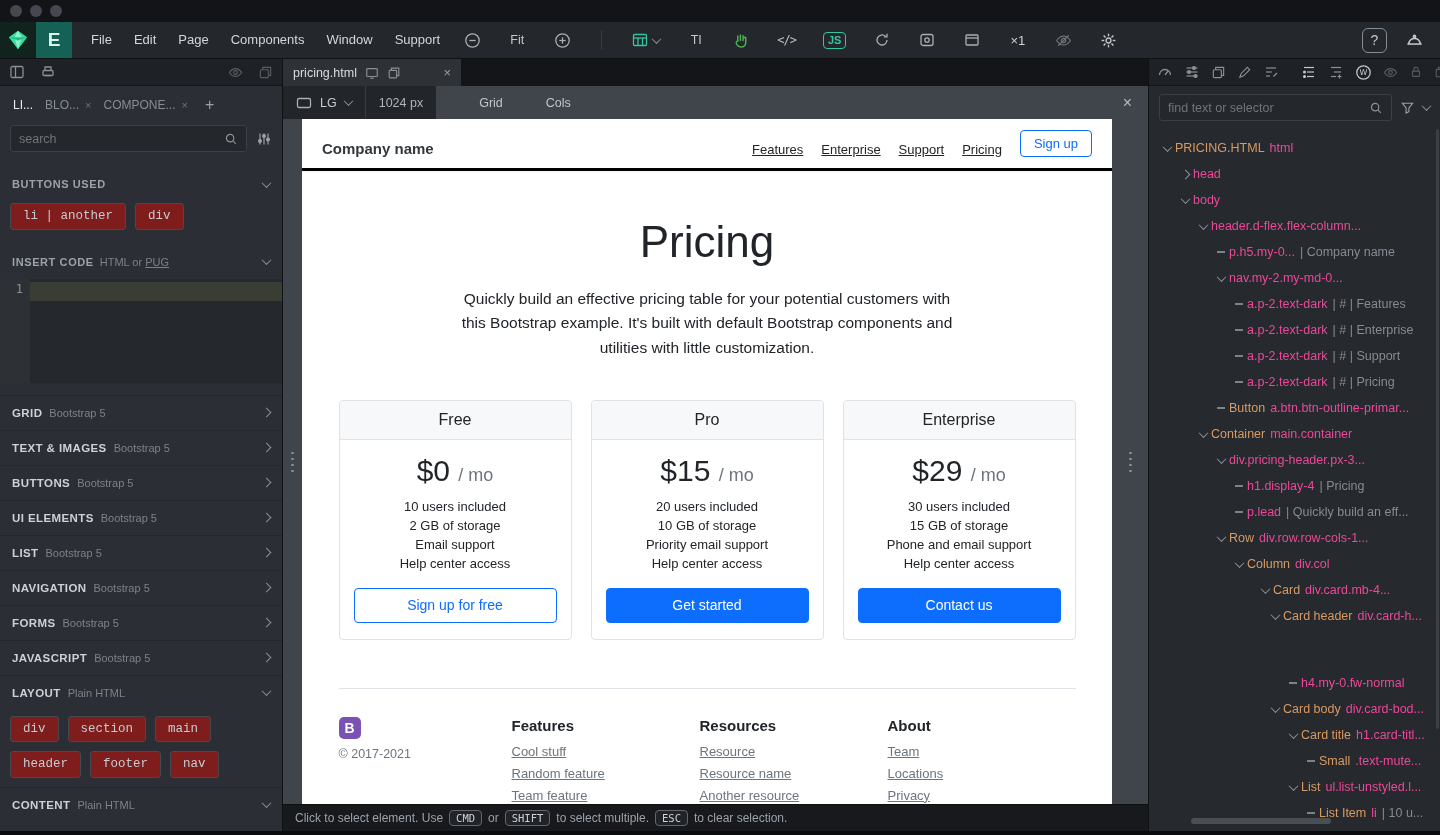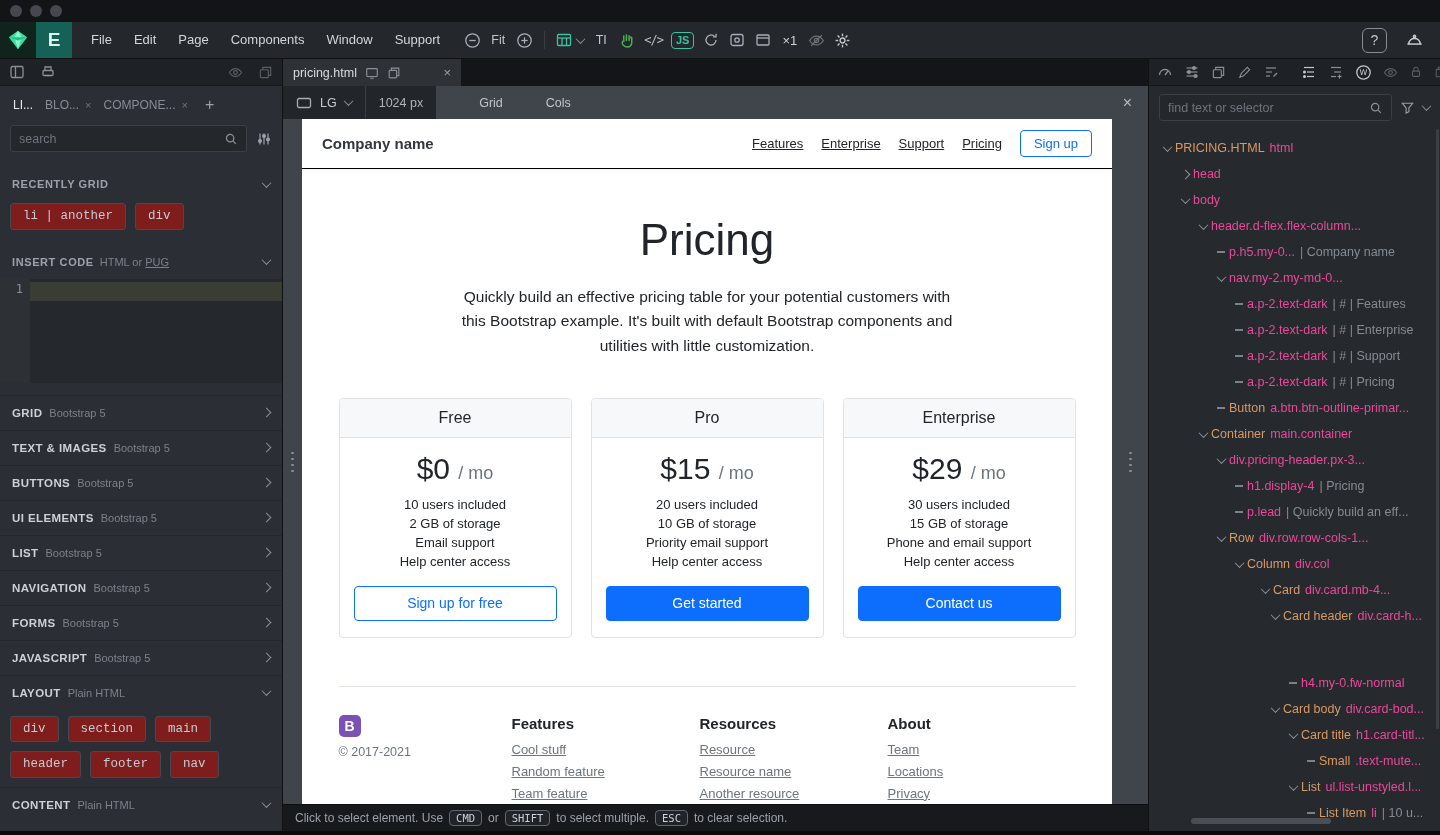--- a/index.html
+++ b/index.html
@@ -13,21 +13,21 @@
   .dot { width:12px; height:12px; border-radius:50%; background:#45494f; display:inline-block; }
   .title-text { position:absolute; left:0; right:0; text-align:center; font-size:12px; color:#84898f; white-space:nowrap; }
 
   
   .menubar { flex:0 0 36px; background:#24272c; display:flex; align-items:center; border-bottom:1px solid #0f1113; }
   .logo { width:36px; height:36px; display:flex; align-items:center; justify-content:center; flex:0 0 36px; }
   .logo-pg { background:#10231c; }
   .logo-e { background:#156156; color:#d9f5ee; font-weight:700; font-size:19px; }
   .menus { display:flex; margin-left:8px; }
   .menu-item { padding:0 11px; font-size:13px; color:#d2d6db; line-height:36px; cursor:default; }
-  .toolbar { display:flex; align-items:center; margin-left:8px; gap:0; }
+  .toolbar { display:flex; align-items:center; margin-left:8px; gap:19px; }
   .tb { min-width:26px; height:26px; display:flex; align-items:center; justify-content:center; color:#a9afb6; font-size:12.5px; border-radius:4px; padding:0 4px; }
   .tb svg { display:block; }
   .tb-sep { width:1px; height:18px; background:#3a3e44; margin:0 7px; }
   .tb-text { color:#c3c8cd; }
   .tb-code { font-family:"DejaVu Sans Mono", monospace; font-size:12px; color:#b9bfc6; letter-spacing:-1px; }
   .js-badge { border:1.5px solid #38c4a0; color:#38c4a0; border-radius:4px; font-size:11px; font-weight:700; padding:2px 4px; line-height:1; }
   .zoom-x { color:#cfd3d8; font-size:13px; padding:0 6px; }
   .dim { opacity:.55; }
   .mb-spacer { flex:1; }
   .help-btn { width:25px; height:25px; border:1.5px solid #878d94; border-radius:6px; color:#c3c8cd; display:flex; align-items:center; justify-content:center; font-size:14px; margin-right:14px; }
@@ -89,21 +89,21 @@
           background-image:radial-gradient(circle, #8a9097 1px, transparent 1.4px); background-size:3px 6px; }
   .grip.left { left:8px; } .grip.right { right:16px; }
 
   
   .statusbar { flex:0 0 27px; background:#17191d; display:flex; align-items:center; padding:0 12px; font-size:12px; color:#9aa1a8; gap:6px; border-top:1px solid #0d0e10; white-space:nowrap; }
   .keycap { border:1px solid #62686f; border-radius:4px; padding:1px 6px; font-family:"DejaVu Sans Mono", monospace; font-size:10.5px; color:#cdd2d7; background:#202328; }
   .bottom-strip { flex:0 0 4px; background:#0a0b0c; }
 
   
   .page { position:absolute; left:19px; top:0; width:810px; height:100%; background:#fff; overflow:hidden; color:#212529; }
-  .pv-header { display:flex; align-items:center; padding:11px 20px; border-bottom:1px solid #000000; box-shadow:0 1px 2px rgba(0,0,0,.05); }
+  .pv-header { display:flex; align-items:flex-end; padding:11px 20px; border-bottom:3px solid #000000; box-shadow:0 1px 2px rgba(0,0,0,.05); }
   .pv-brand { font-size:15px; font-weight:600; color:#33383d; }
   .pv-nav { margin-left:auto; display:flex; align-items:center; gap:18px; }
   .pv-link { font-size:13px; color:#212529; text-decoration:underline; cursor:pointer; }
   .pv-signup { margin-left:18px; border:1px solid #0d6efd; color:#0d6efd; font-size:13px; padding:5px 13px; border-radius:4px; cursor:pointer; }
   .pv-hero { text-align:center; padding-top:46px; }
   .pv-title { font-size:44px; font-weight:300; color:#212529; }
   .pv-lead { width:514px; margin:20px auto 0; font-size:15.5px; line-height:1.58; color:#212529; }
   .pv-cards { display:flex; justify-content:center; gap:19px; margin-top:40px; }
   .pv-card { width:233px; border:1px solid #dfe2e6; border-radius:4px; background:#fff; }
   .pv-card-header { background:#f7f8f9; border-bottom:1px solid #dfe2e6; border-radius:4px 4px 0 0; text-align:center; padding:10px 0; font-size:16px; color:#212529; }
@@ -318,21 +318,21 @@
               <line x1="8" y1="2.5" x2="8" y2="13.5"></line>
               <line x1="12" y1="2.5" x2="12" y2="13.5"></line>
               <circle cx="4" cy="10" r="1.4" fill="#9aa1a8"></circle>
               <circle cx="8" cy="5" r="1.4" fill="#9aa1a8"></circle>
               <circle cx="12" cy="8.5" r="1.4" fill="#9aa1a8"></circle>
             </svg>
         </span>
       </div>
 
       <div class="sec-head">
-        <span class="sec-title">RECENTLY GRID</span>
+        <span class="sec-title">BUTTONS USED</span>
         <span class="chev down"></span>
       </div>
       <div class="chip-row">
           <button class="chip">li | another</button>
           <button class="chip">div</button>
         </div>
 
       <div class="sec-head">
         <span class="sec-title">INSERT CODE</span>
         <span class="sec-sub"><span>HTML or </span><span class="link">PUG</span></span>

